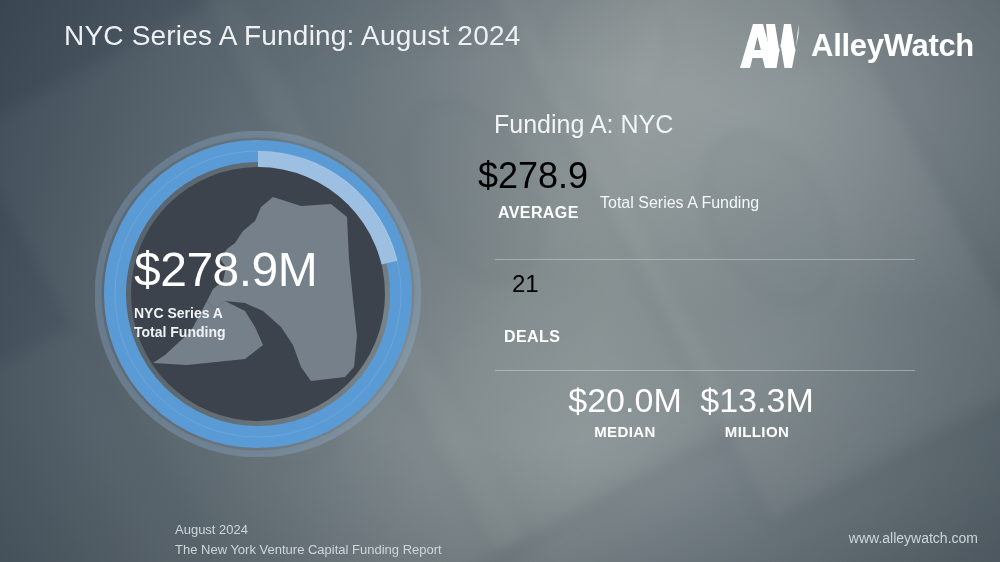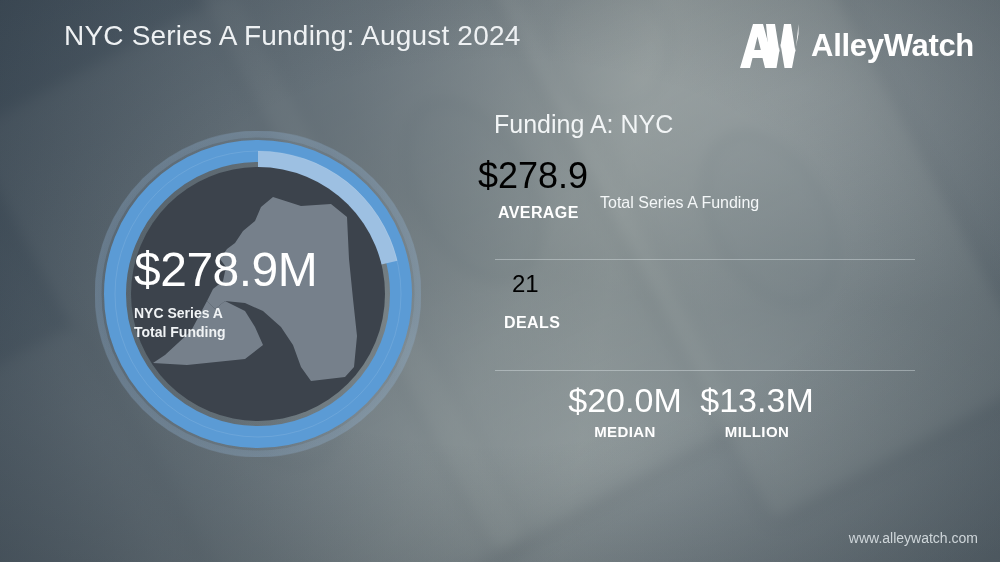--- a/index.html
+++ b/index.html
@@ -208,21 +208,21 @@
     white-space: nowrap;
   }
 
   .row-total { left: 0px; top: 58px; }
   .row-total .stat-val { position: absolute; left: 8px; top: 0; }
   .row-total .stat-unit { position: absolute; left: 28px; top: 46px; margin-top: 0; }
   .row-total .stat-desc { position: absolute; left: 130px; top: 36px; }
 
   .row-deals { left: 0px; top: 172px; }
   .row-deals .stat-val { position: absolute; left: 42px; top: 0; font-size: 24px; }
-  .row-deals .stat-unit { position: absolute; left: 34px; top: 42px; margin-top: 0; }
+  .row-deals .stat-unit { position: absolute; left: 34px; top: 56px; margin-top: 0; }
 
   .row-bottom { left: 0px; top: 283px; }
   .cell { position: absolute; text-align: center; }
   .cell .stat-val { font-size: 34px; }
   .cell .stat-unit { margin-top: 6px; font-size: 15px; }
   .cell-median { left: 90px; width: 130px; }
   .cell-average { left: 222px; width: 130px; text-align: center; }
 
   
   .footer-left {
@@ -330,15 +330,19 @@
         <div class="stat-val white">$20.0M</div>
         <div class="stat-unit">MEDIAN</div>
       </div>
       <div class="cell cell-average">
         <div class="stat-val white">$13.3M</div>
         <div class="stat-unit">MILLION</div>
       </div>
     </div>
   </div>
 
+  <div class="footer-left">
+    <div>August 2024</div>
+    <div>The New York Venture Capital Funding Report</div>
+  </div>
   <div class="footer-right">www.alleywatch.com</div>
 
 </div>
 
 </body></html>

